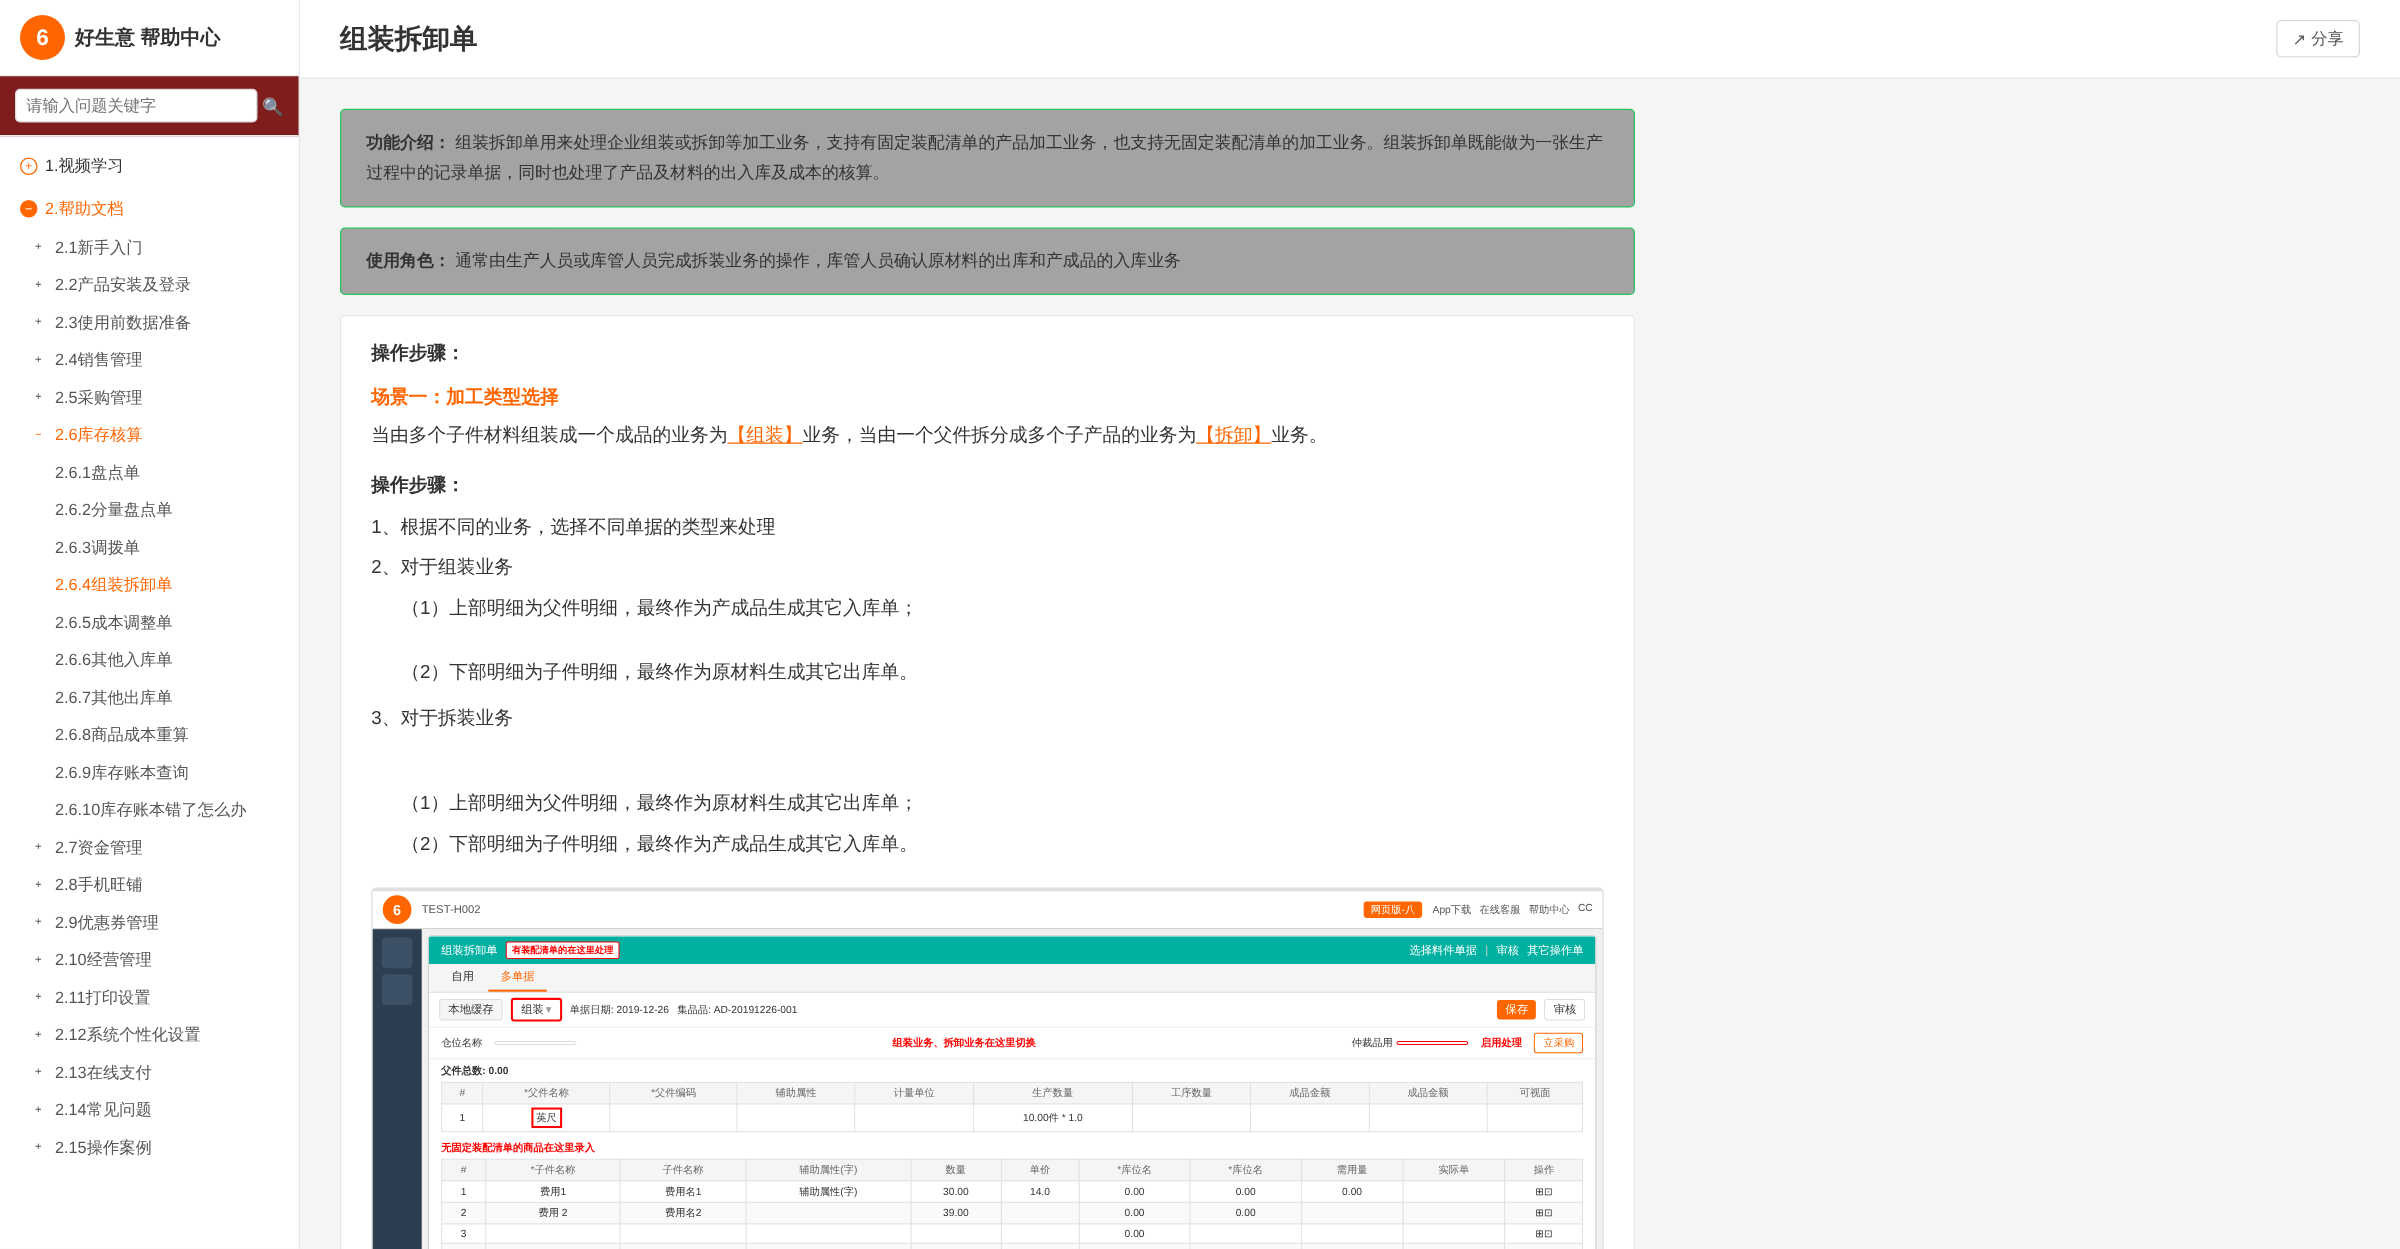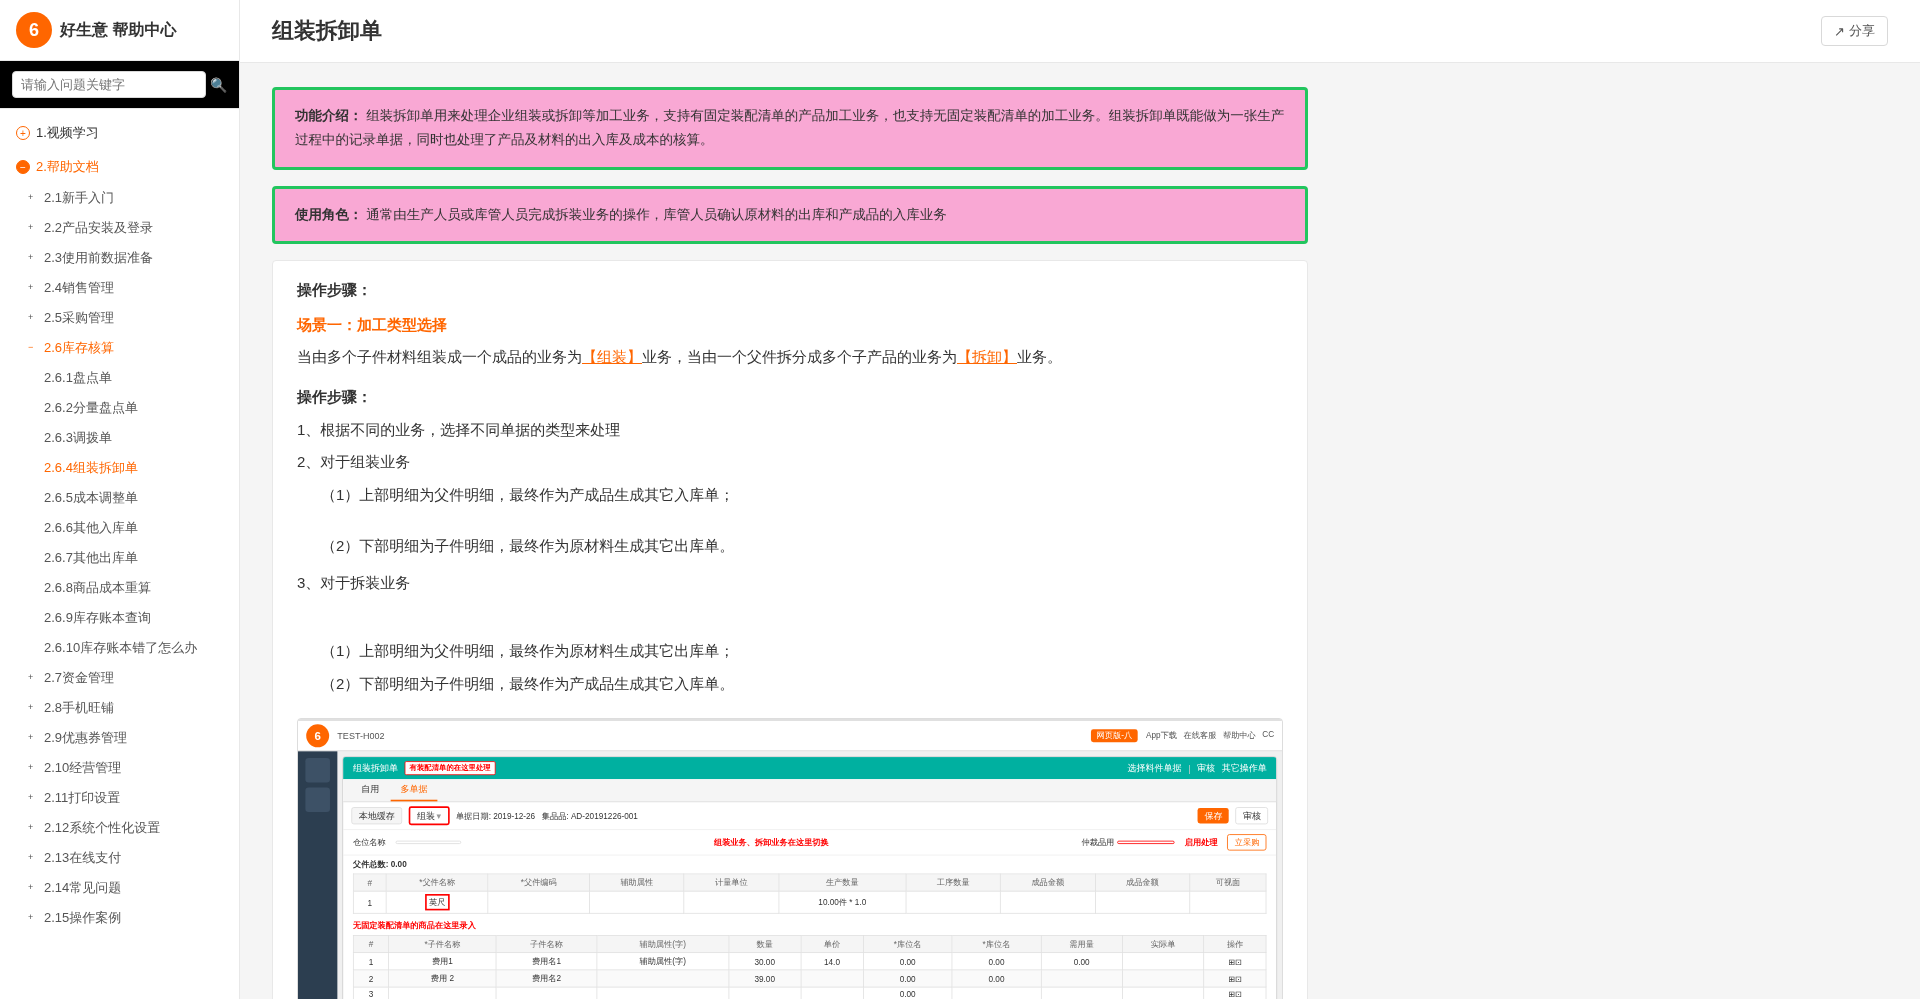--- a/index.html
+++ b/index.html
@@ -39,21 +39,21 @@
     }
     .logo-text {
       font-size: 16px;
       font-weight: bold;
       color: #333;
     }
     .search-box {
       padding: 10px 12px;
       border-bottom: 1px solid #e8e8e8;
       display: flex;
-      background: #000000;
+      background: #7f1d1d;
     }
     .search-input {
       flex: 1;
       border: 1px solid #d9d9d9;
       border-radius: 4px;
       padding: 5px 8px;
       font-size: 13px;
       outline: none;
       color: #999;
     }
@@ -151,22 +151,22 @@
       background: #fff;
       cursor: pointer;
       font-size: 13px;
       color: #555;
     }
     .content-body {
       padding: 24px 32px;
       max-width: 1100px;
     }
     .info-block {
-      background: #f9a8d4;
-      border: 3px solid #22c55e;
+      background: #a3a3a3;
+      border: 1px solid #22c55e;
       border-radius: 4px;
       padding: 14px 20px;
       margin-bottom: 16px;
       font-size: 13.5px;
       line-height: 1.8;
       color: #333;
     }
     .section-title {
       font-size: 15px;
       font-weight: bold;

